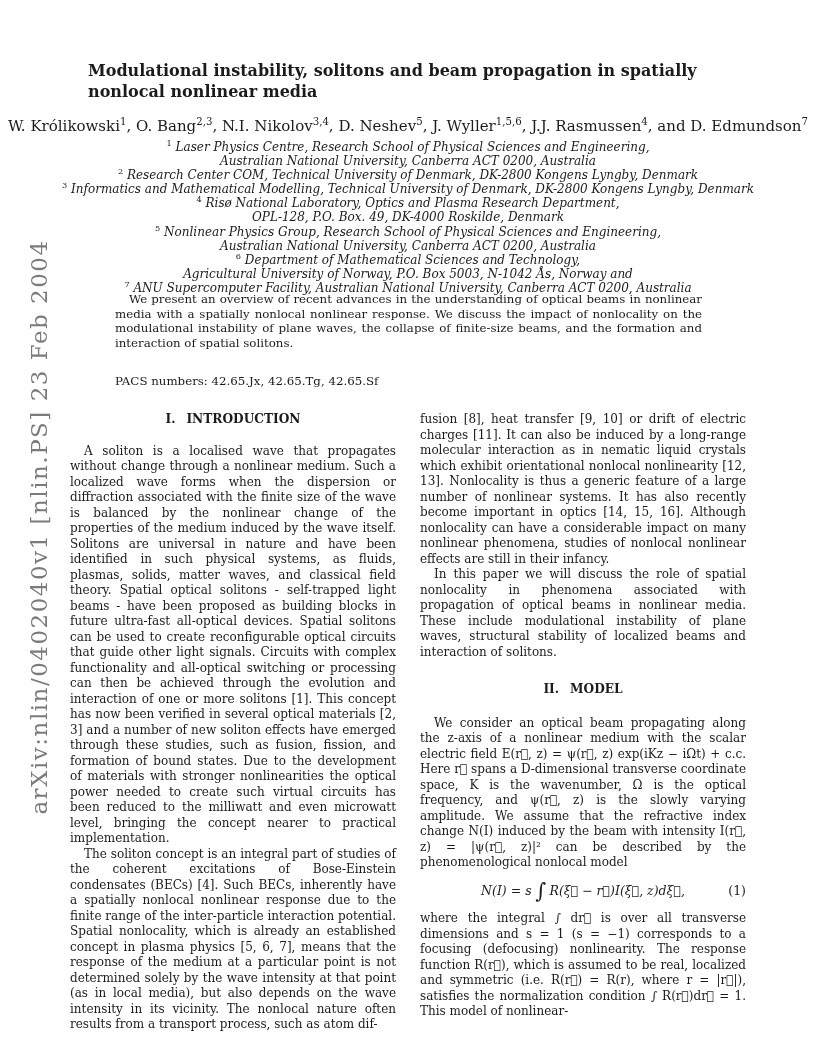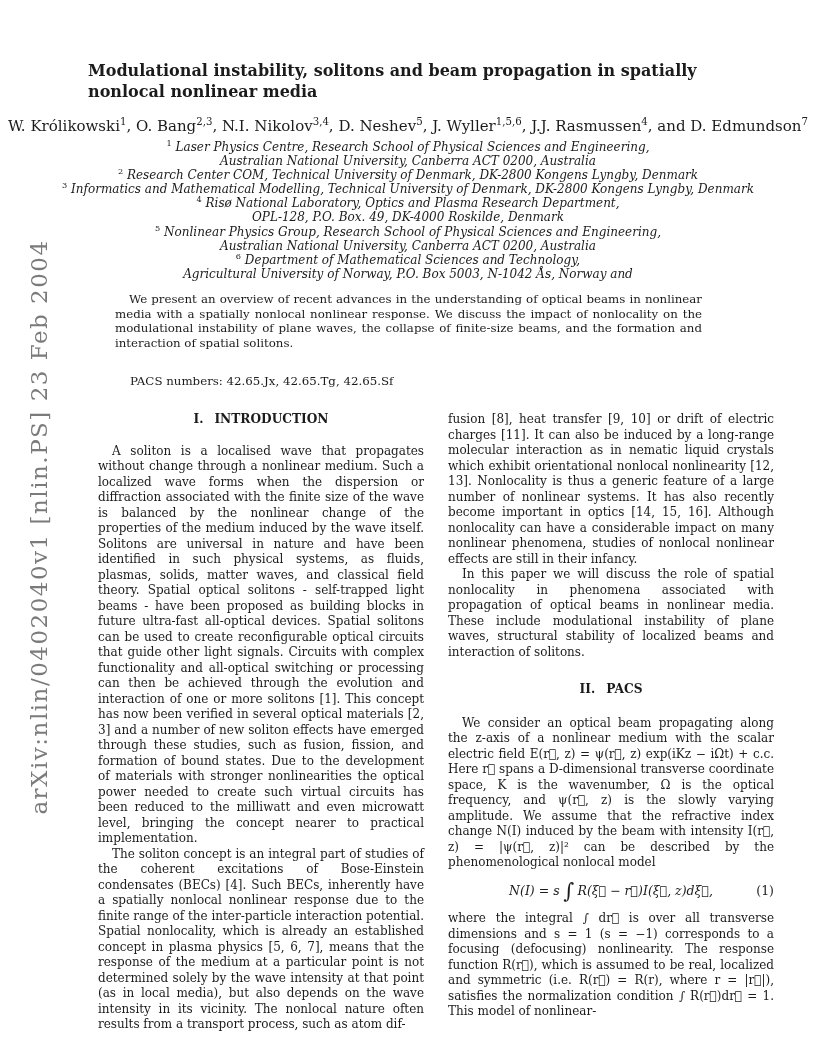--- a/index.html
+++ b/index.html
@@ -64,30 +64,28 @@
     text-align: justify;
     text-indent: 14px;
     font-size: 11.8px;
     line-height: 14.7px;
   }
   .pacs {
     position: absolute;
     top: 374px;
     left: 115px;
     font-size: 11.8px;
-    margin-left: 15px;
   }
   .col {
     position: absolute;
     top: 412px;
     width: 326px;
     text-align: justify;
     font-size: 12px;
     line-height: 15.5px;
-    margin-left: 28px;
   }
   .col-left  { left: 70px; }
   .col-right { left: 420px; }
   .sec-heading {
     text-align: center;
     font-weight: bold;
     font-size: 12.2px;
     margin: 0 0 16px 0;
   }
   .col-right .sec-heading { margin: 22px 0 18px 0; }
@@ -130,39 +128,40 @@
     <div class="affil"><sup>1</sup> Laser Physics Centre, Research School of Physical Sciences and Engineering,</div>
     <div class="affil">Australian National University, Canberra ACT 0200, Australia</div>
     <div class="affil"><sup>2</sup> Research Center COM, Technical University of Denmark, DK-2800 Kongens Lyngby, Denmark</div>
     <div class="affil"><sup>3</sup> Informatics and Mathematical Modelling, Technical University of Denmark, DK-2800 Kongens Lyngby, Denmark</div>
     <div class="affil"><sup>4</sup> Risø National Laboratory, Optics and Plasma Research Department,</div>
     <div class="affil">OPL-128, P.O. Box. 49, DK-4000 Roskilde, Denmark</div>
     <div class="affil"><sup>5</sup> Nonlinear Physics Group, Research School of Physical Sciences and Engineering,</div>
     <div class="affil">Australian National University, Canberra ACT 0200, Australia</div>
     <div class="affil"><sup>6</sup> Department of Mathematical Sciences and Technology,</div>
     <div class="affil">Agricultural University of Norway, P.O. Box 5003, N-1042 Ås, Norway and</div>
+    <div class="affil"><sup>7</sup> ANU Supercomputer Facility, Australian National University, Canberra ACT 0200, Australia</div>
   </div>
 
   <div class="abstract">We present an overview of recent advances in the understanding of optical beams in nonlinear media with a spatially nonlocal nonlinear response. We discuss the impact of nonlocality on the modulational instability of plane waves, the collapse of finite-size beams, and the formation and interaction of spatial solitons.</div>
 
   <div class="pacs">PACS numbers: 42.65.Jx, 42.65.Tg, 42.65.Sf</div>
 
   <div class="col col-left">
     <div class="sec-heading">
       <span class="sec-num">I.</span><span class="sec-title">INTRODUCTION</span>
     </div>
     <p class="para indent">A soliton is a localised wave that propagates without change through a nonlinear medium. Such a localized wave forms when the dispersion or diffraction associated with the finite size of the wave is balanced by the nonlinear change of the properties of the medium induced by the wave itself. Solitons are universal in nature and have been identified in such physical systems, as fluids, plasmas, solids, matter waves, and classical field theory. Spatial optical solitons - self-trapped light beams - have been proposed as building blocks in future ultra-fast all-optical devices. Spatial solitons can be used to create reconfigurable optical circuits that guide other light signals. Circuits with complex functionality and all-optical switching or processing can then be achieved through the evolution and interaction of one or more solitons [1]. This concept has now been verified in several optical materials [2, 3] and a number of new soliton effects have emerged through these studies, such as fusion, fission, and formation of bound states. Due to the development of materials with stronger nonlinearities the optical power needed to create such virtual circuits has been reduced to the milliwatt and even microwatt level, bringing the concept nearer to practical implementation.</p>
     <p class="para indent">The soliton concept is an integral part of studies of the coherent excitations of Bose-Einstein condensates (BECs) [4]. Such BECs, inherently have a spatially nonlocal nonlinear response due to the finite range of the inter-particle interaction potential. Spatial nonlocality, which is already an established concept in plasma physics [5, 6, 7], means that the response of the medium at a particular point is not determined solely by the wave intensity at that point (as in local media), but also depends on the wave intensity in its vicinity. The nonlocal nature often results from a transport process, such as atom dif-</p>
   </div>
 
   <div class="col col-right">
     <p class="para">fusion [8], heat transfer [9, 10] or drift of electric charges [11]. It can also be induced by a long-range molecular interaction as in nematic liquid crystals which exhibit orientational nonlocal nonlinearity [12, 13]. Nonlocality is thus a generic feature of a large number of nonlinear systems. It has also recently become important in optics [14, 15, 16]. Although nonlocality can have a considerable impact on many nonlinear phenomena, studies of nonlocal nonlinear effects are still in their infancy.</p>
     <p class="para indent">In this paper we will discuss the role of spatial nonlocality in phenomena associated with propagation of optical beams in nonlinear media. These include modulational instability of plane waves, structural stability of localized beams and interaction of solitons.</p>
     <div class="sec-heading">
-      <span class="sec-num">II.</span><span class="sec-title">PACS</span>
+      <span class="sec-num">II.</span><span class="sec-title">MODEL</span>
     </div>
     <p class="para indent">We consider an optical beam propagating along the z-axis of a nonlinear medium with the scalar electric field E(r⃗, z) = ψ(r⃗, z) exp(iKz − iΩt) + c.c. Here r⃗ spans a D-dimensional transverse coordinate space, K is the wavenumber, Ω is the optical frequency, and ψ(r⃗, z) is the slowly varying amplitude. We assume that the refractive index change N(I) induced by the beam with intensity I(r⃗, z) = |ψ(r⃗, z)|² can be described by the phenomenological nonlocal model</p>
     <div class="equation-row">
       <span class="eq-body"><span>N(I) = s</span><span class="eq-int">∫</span><span>R(ξ⃗ − r⃗)I(ξ⃗, z)dξ⃗,</span></span>
       <span class="eq-num">(1)</span>
     </div>
     <p class="para">where the integral ∫ dr⃗ is over all transverse dimensions and s = 1 (s = −1) corresponds to a focusing (defocusing) nonlinearity. The response function R(r⃗), which is assumed to be real, localized and symmetric (i.e. R(r⃗) = R(r), where r = |r⃗|), satisfies the normalization condition ∫ R(r⃗)dr⃗ = 1. This model of nonlinear-</p>
   </div>
 
 </div>

